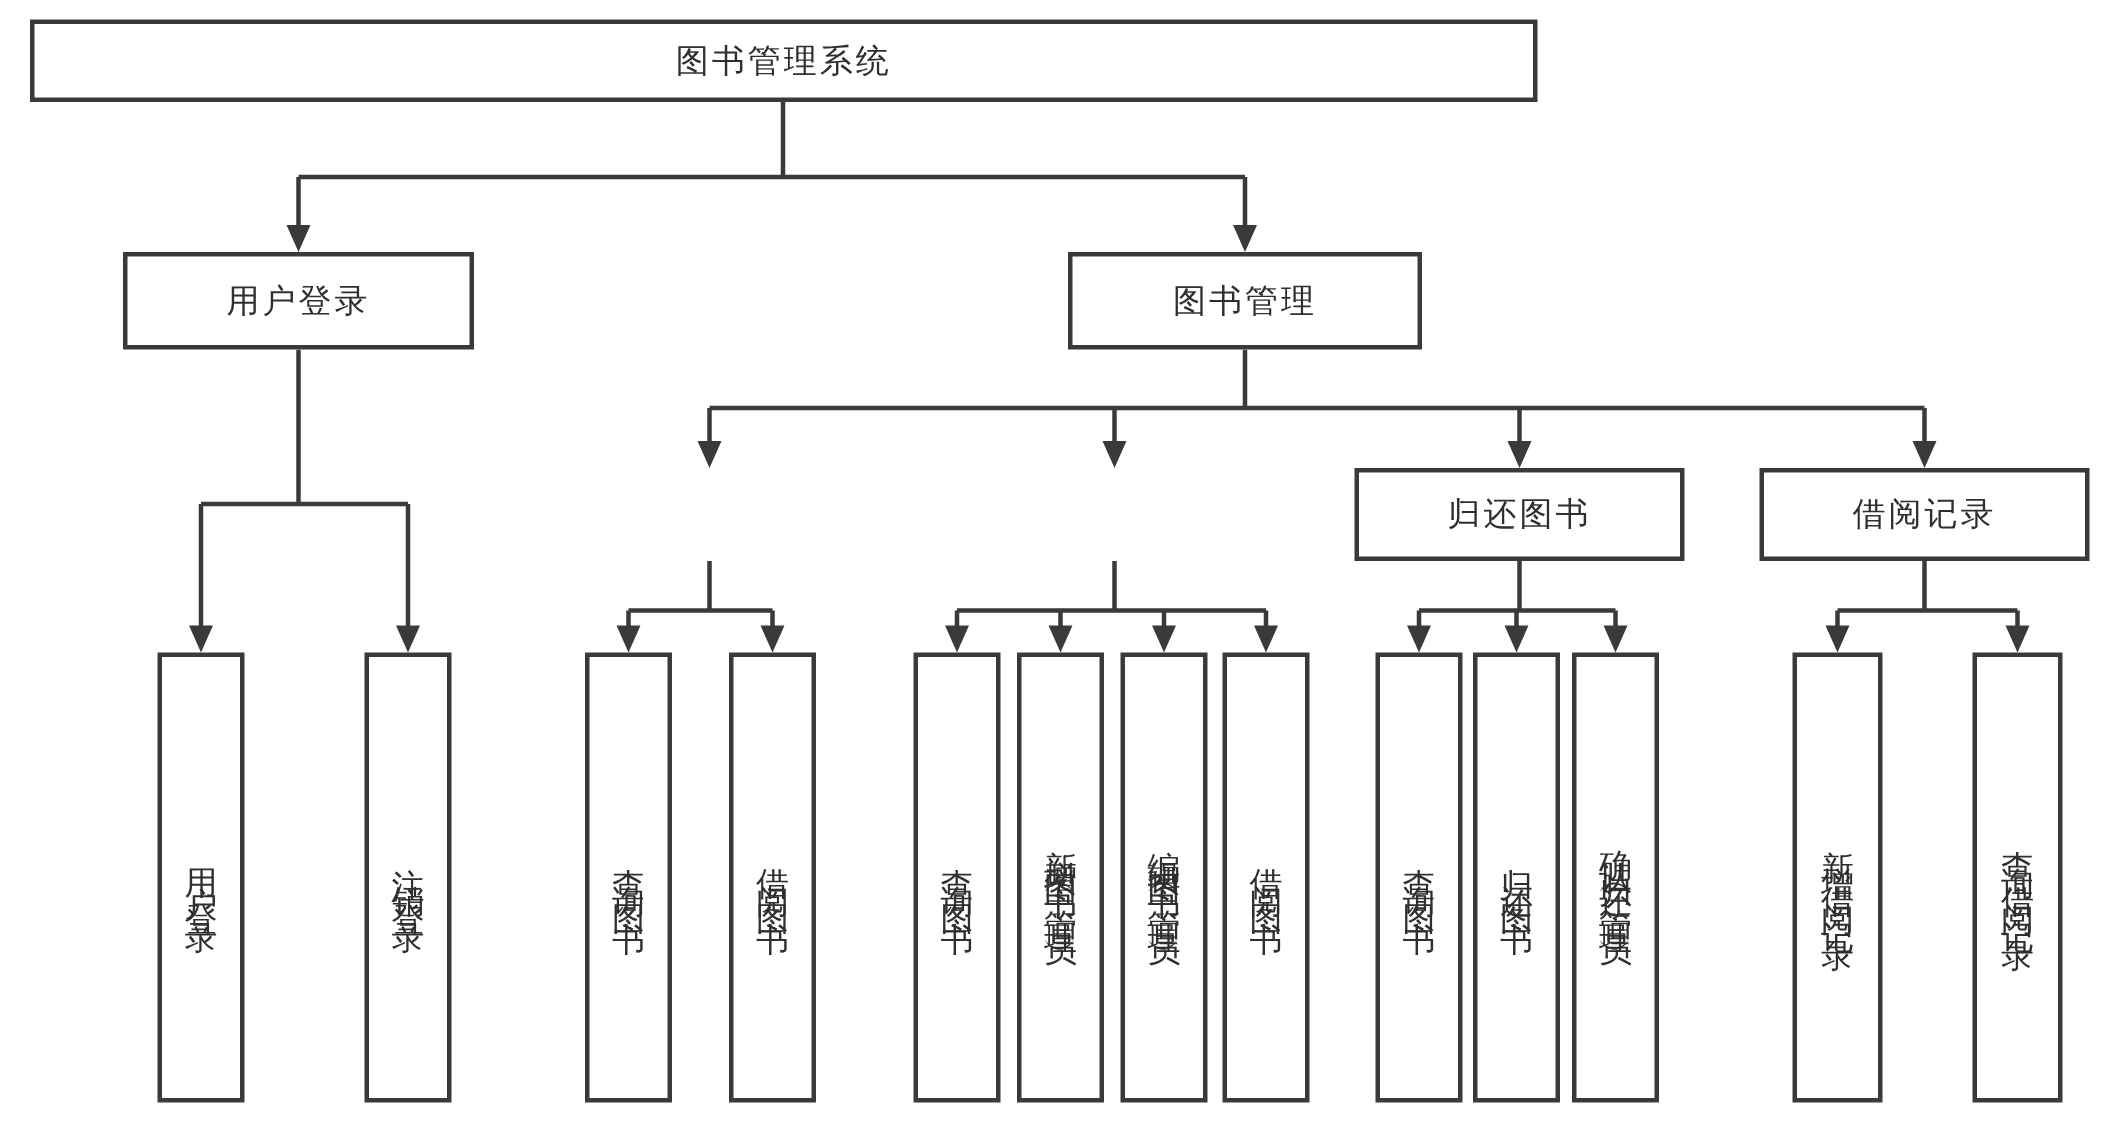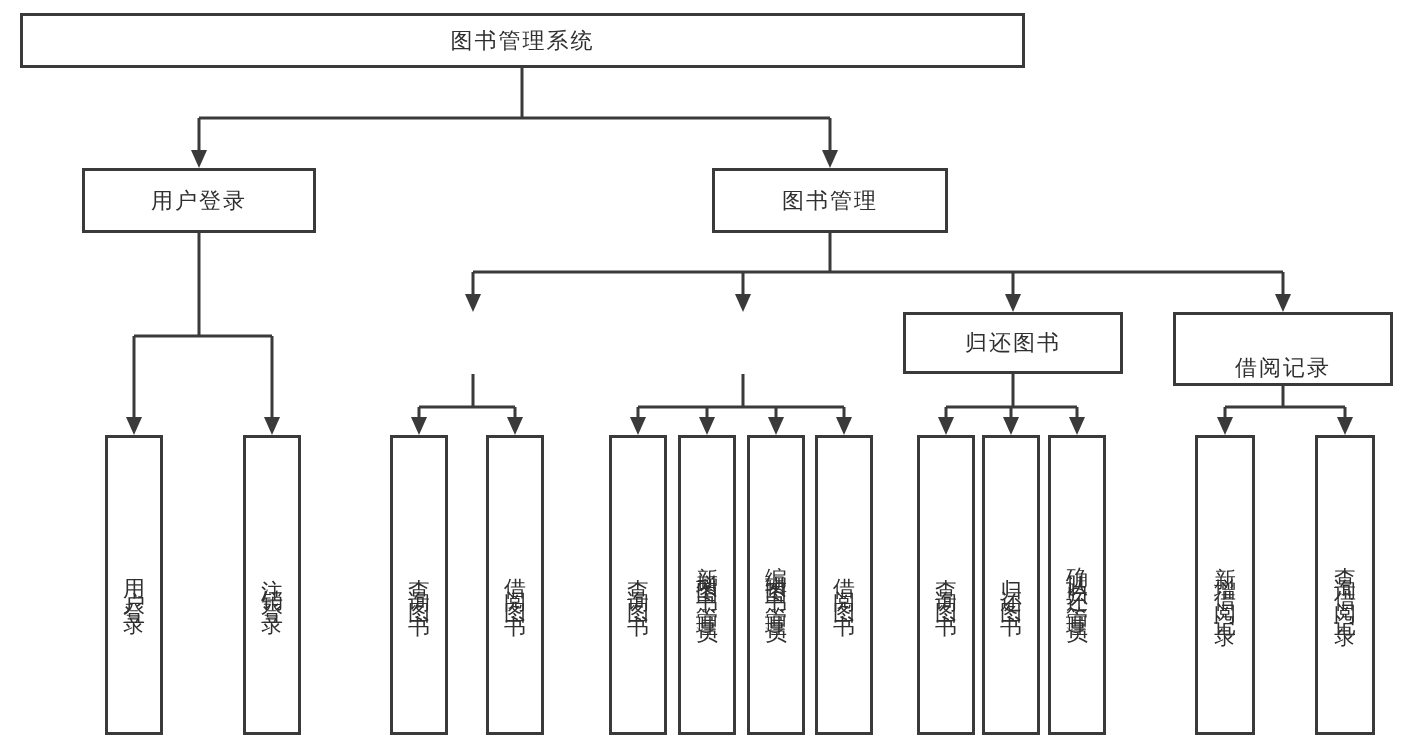--- a/index.html
+++ b/index.html
@@ -119,21 +119,21 @@
   <div class="box h" style="left:82px; top:168px; width:234px; height:65px;">
     <span>用户登录</span>
   </div>
   <div class="box h" style="left:712px; top:168px; width:236px; height:65px;">
     <span>图书管理</span>
   </div>
 
   <div class="box h" style="left:903px; top:312px; width:220px; height:62px;">
     <span>归还图书</span>
   </div>
-  <div class="box h" style="left:1173px; top:312px; width:220px; height:74px;align-items:flex-end;">
+  <div class="box h" style="left:1173px; top:312px; width:220px; height:62px;">
     <span>借阅记录</span>
   </div>
 
   <div class="box v" style="left:105px; top:435px; width:58px; height:300px;">
     <span class="vtext">用户登录</span>
   </div>
   <div class="box v" style="left:243px; top:435px; width:58px; height:300px;">
     <span class="vtext">注销登录</span>
   </div>
 

